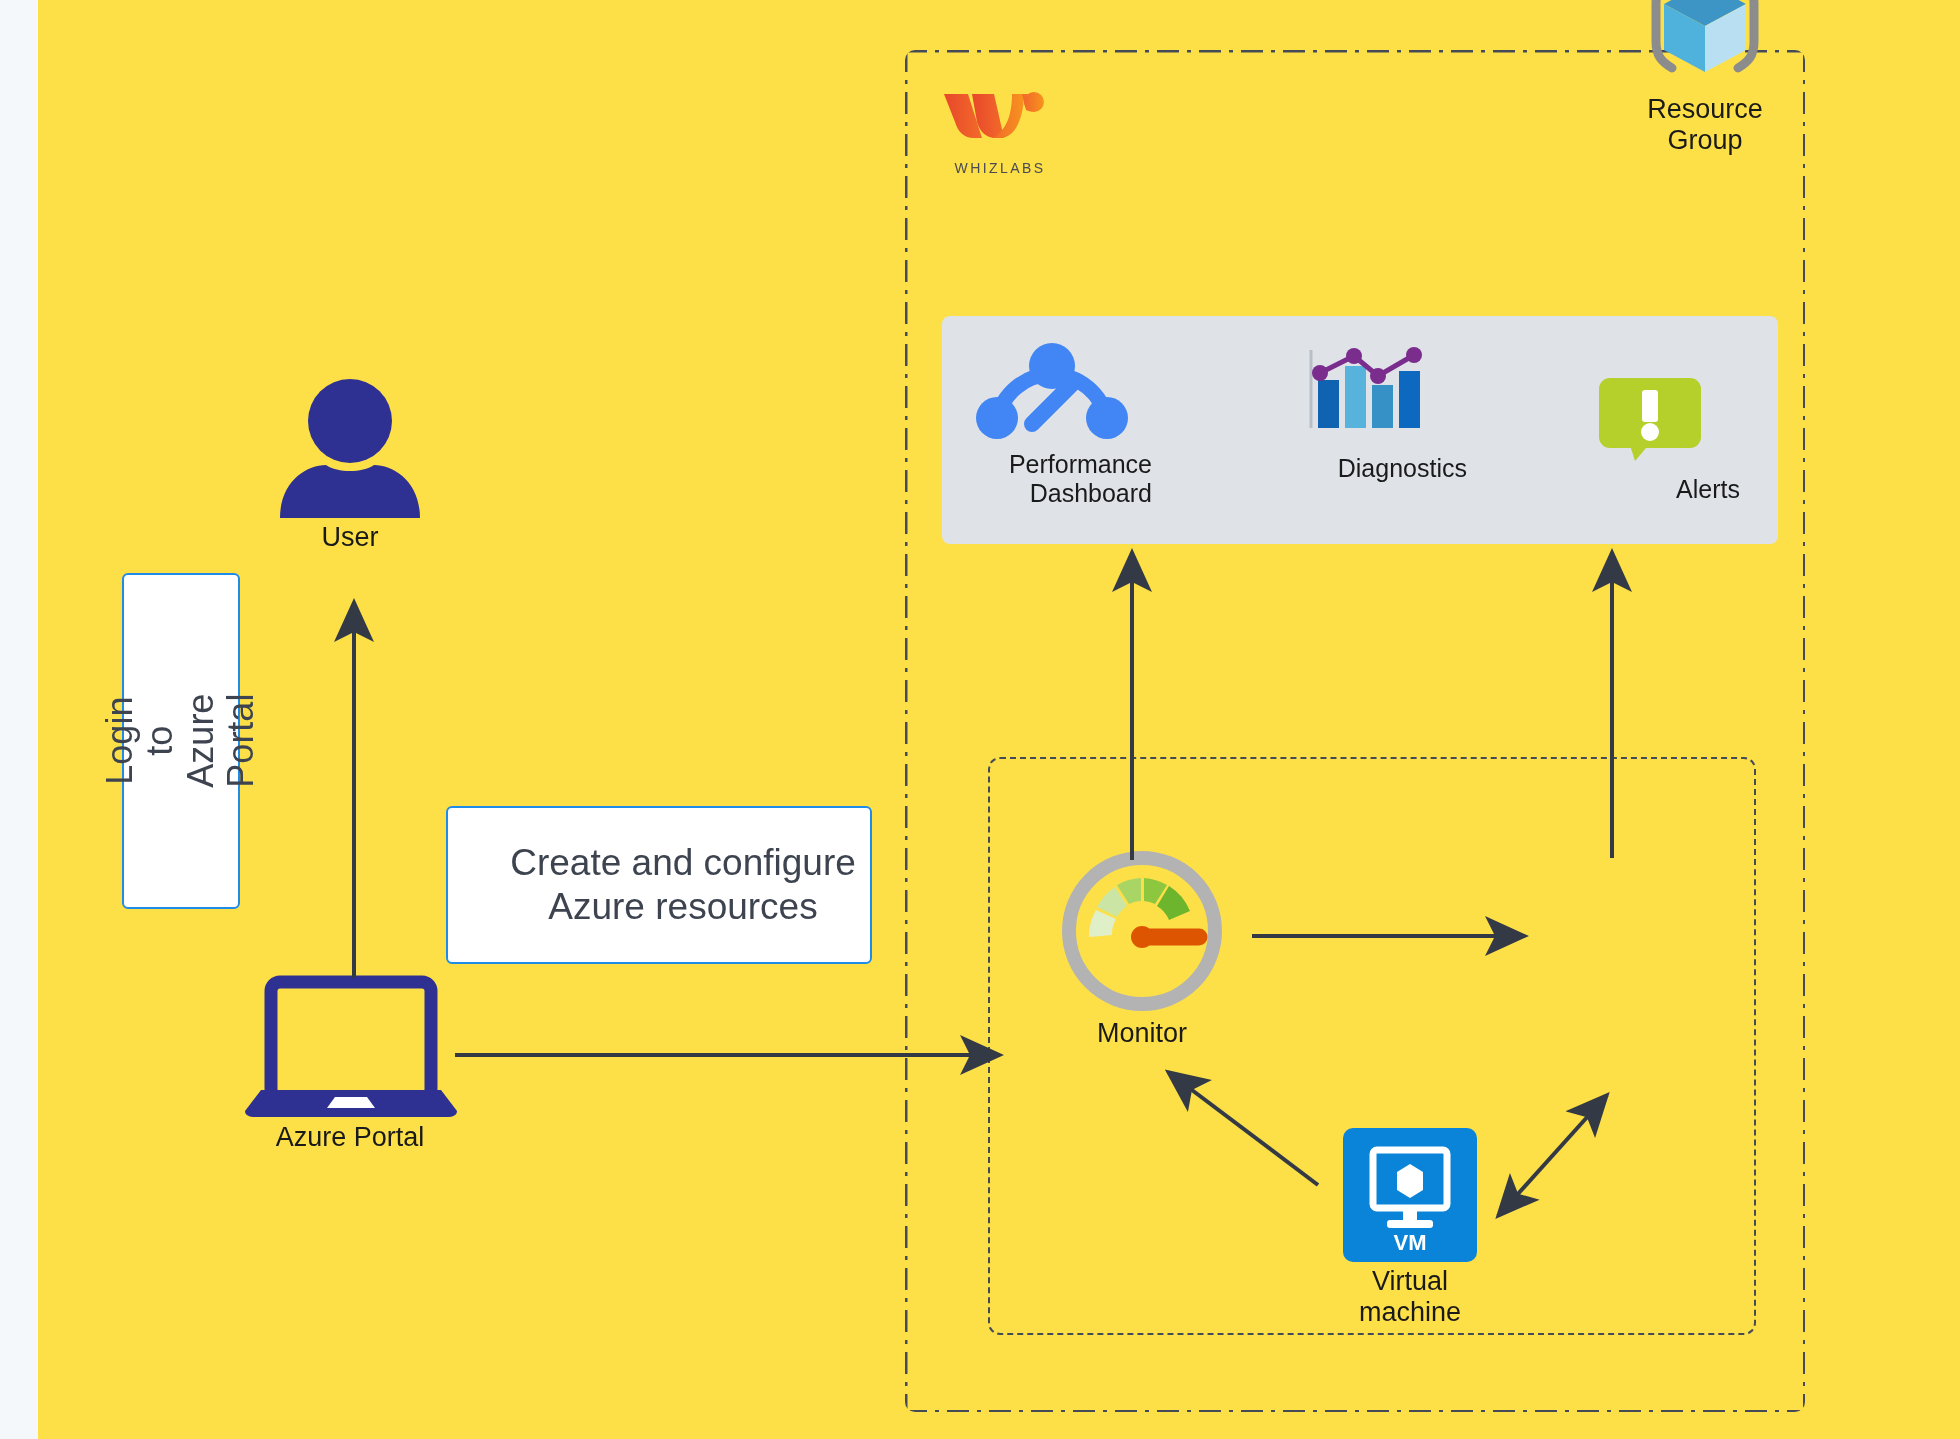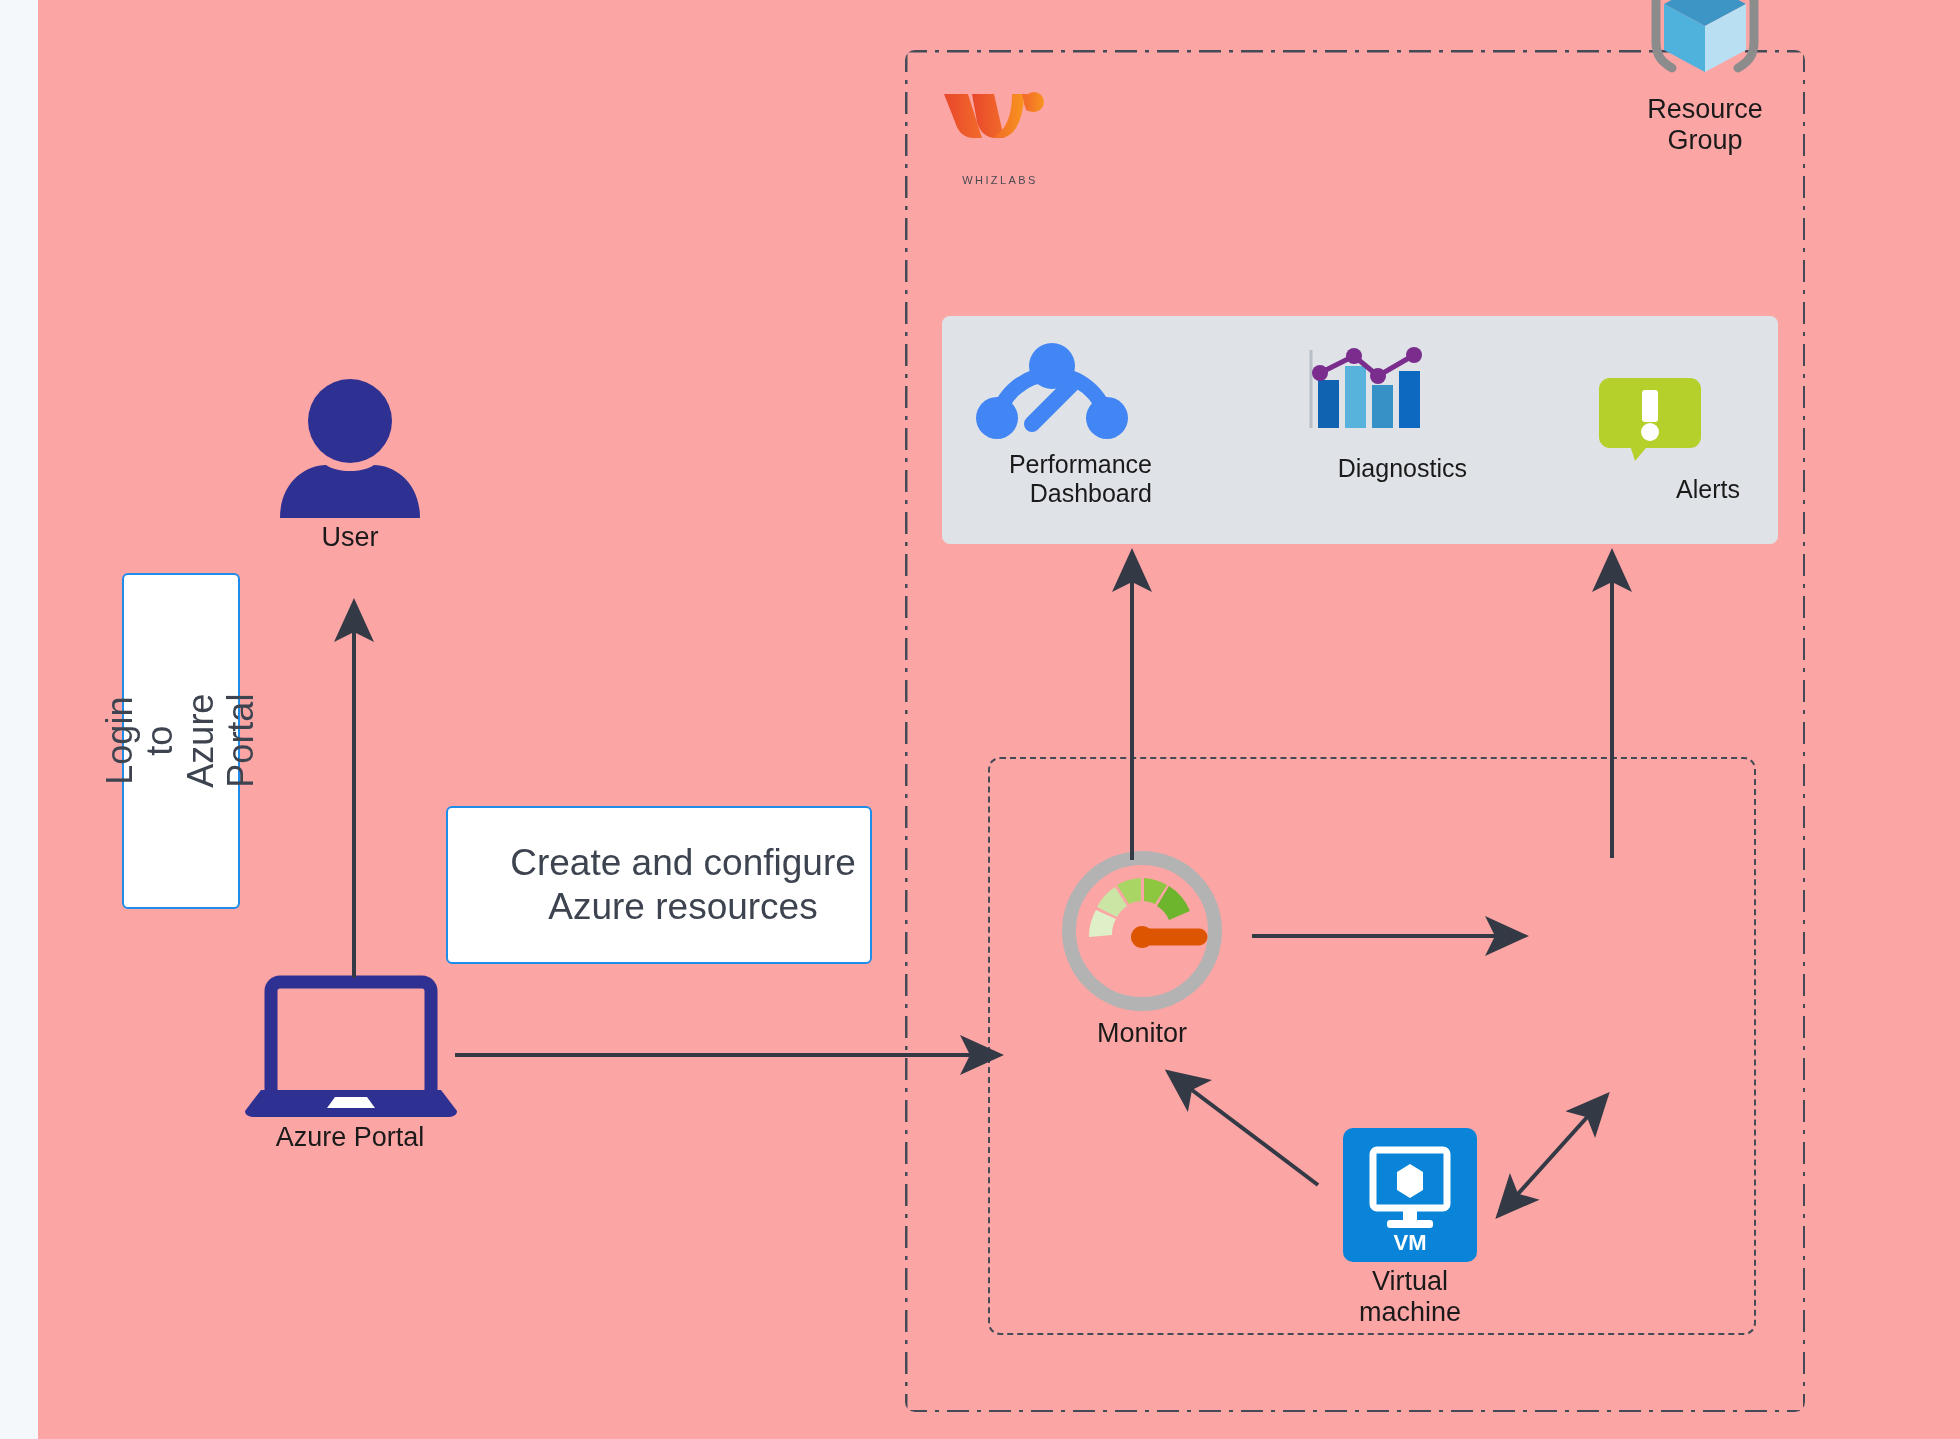--- a/index.html
+++ b/index.html
@@ -5,21 +5,21 @@
   html, body {
     margin: 0;
     padding: 0;
     background: #ffffff;
     font-family: "Liberation Sans", sans-serif;
   }
   #canvas {
     position: relative;
     width: 1960px;
     height: 1439px;
-    background: #fca5a5;
+    background: #fde047;
     overflow: hidden;
   }
   .left-strip {
     position: absolute;
     left: 0; top: 0;
     width: 38px; height: 1439px;
     background: #f4f8fb;
   }
   
   .rg-boundary {
@@ -110,24 +110,24 @@
     margin-left: 48px;
   }
   
   .logo-wrap {
     position: absolute;
     left: 938px; top: 76px;
     width: 124px; height: 108px;
     text-align: center;
   }
   .logo-text {
-    font-size: 11px;
+    font-size: 14px;
     letter-spacing: 2.4px;
     color: #4a4a52;
-    margin-top: 20px;
+    margin-top: 6px;
   }
   svg { display: block; overflow: visible; }
   .conn { position: absolute; left: 0; top: 0; width: 1960px; height: 1439px; pointer-events: none; }
 </style>
 </head>
 <body>
 
 <div id="canvas">
 
   <div class="left-strip"></div>

